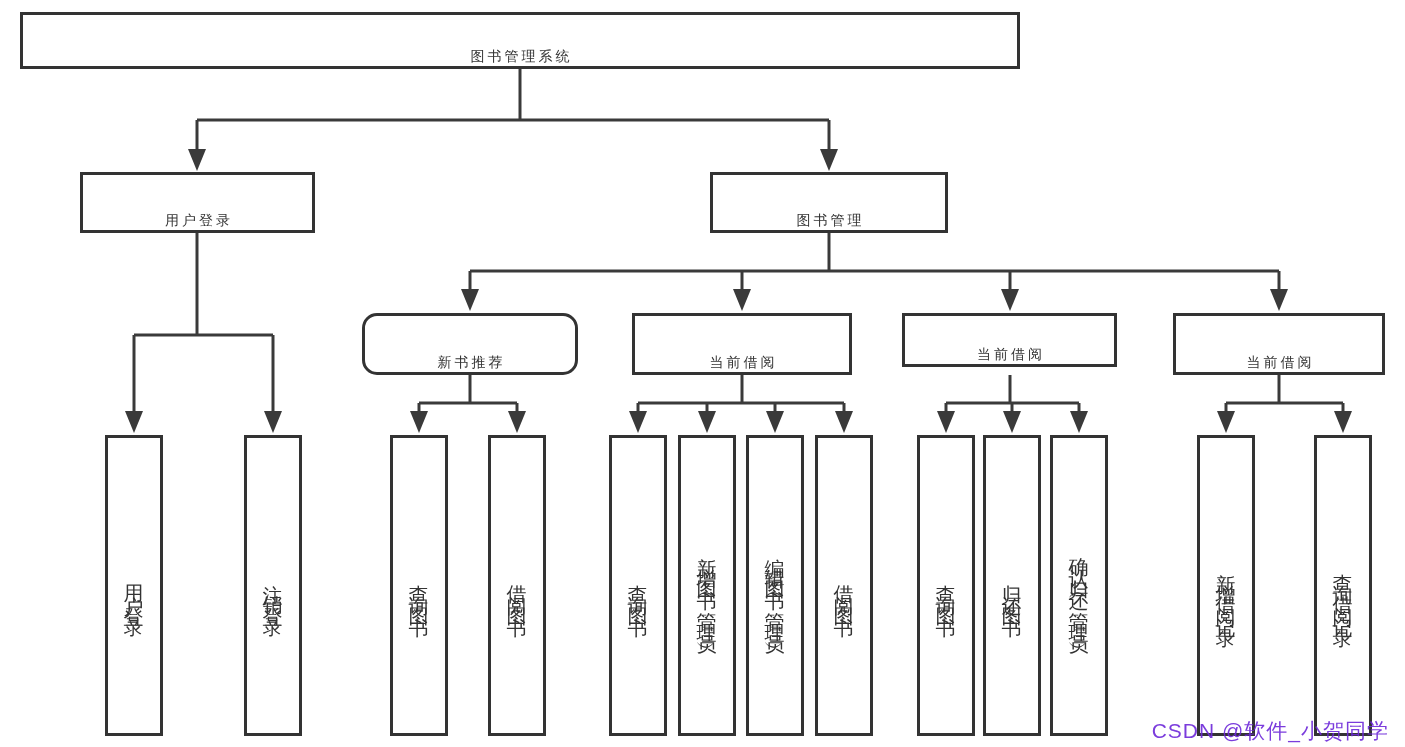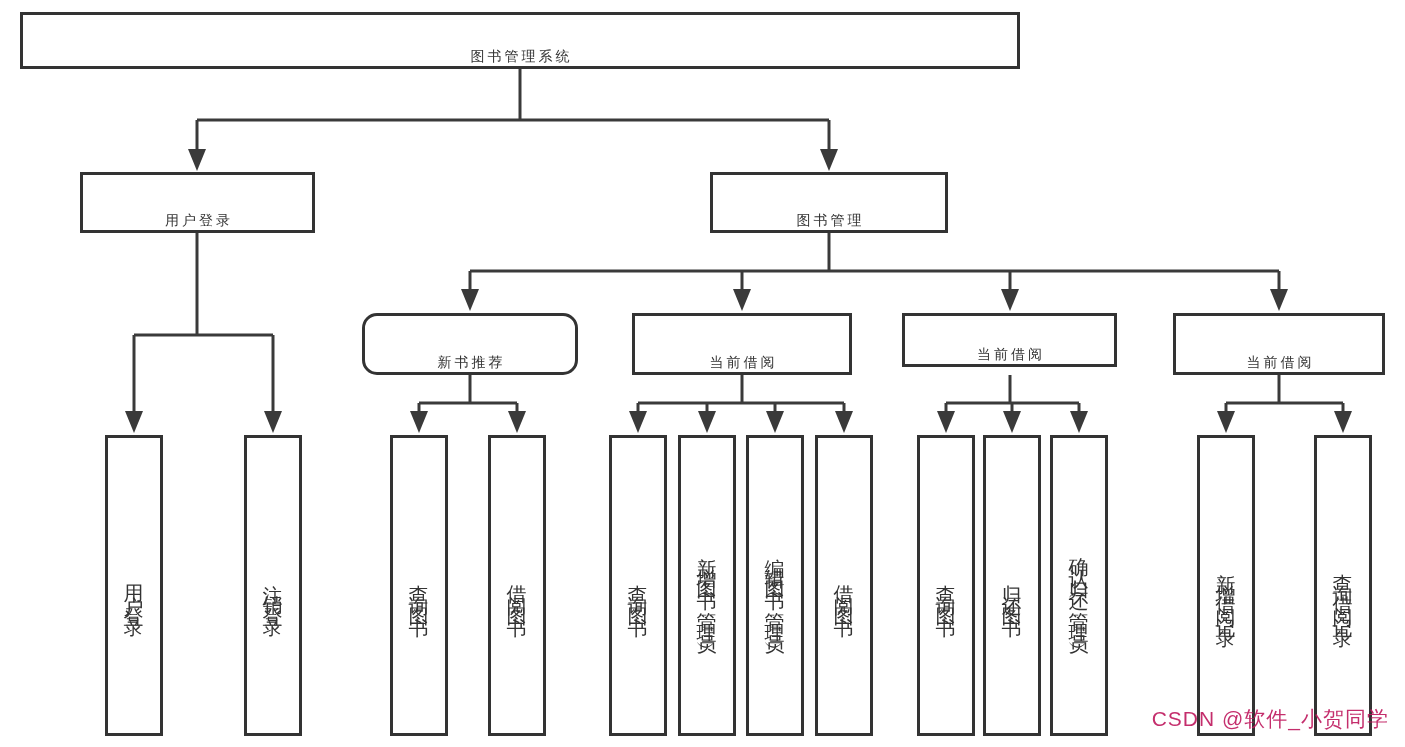--- a/index.html
+++ b/index.html
@@ -46,24 +46,24 @@
     writing-mode: vertical-rl;
     text-orientation: mixed;
     font-size: 20px;
     letter-spacing: 11px;
     line-height: 1;
     margin-bottom: -11px; 
   }
   .watermark {
     position: absolute;
     right: 16px;
-    bottom: 14px;
+    bottom: 2px;
     font-size: 21px;
     letter-spacing: 1px;
-    color: #be185d;
+    color: #6d28d9;
     opacity: 0.9;
     z-index: 5;
     white-space: nowrap;
   }
 </style>
 </head>
 <body>
 
 <div class="canvas">
 

